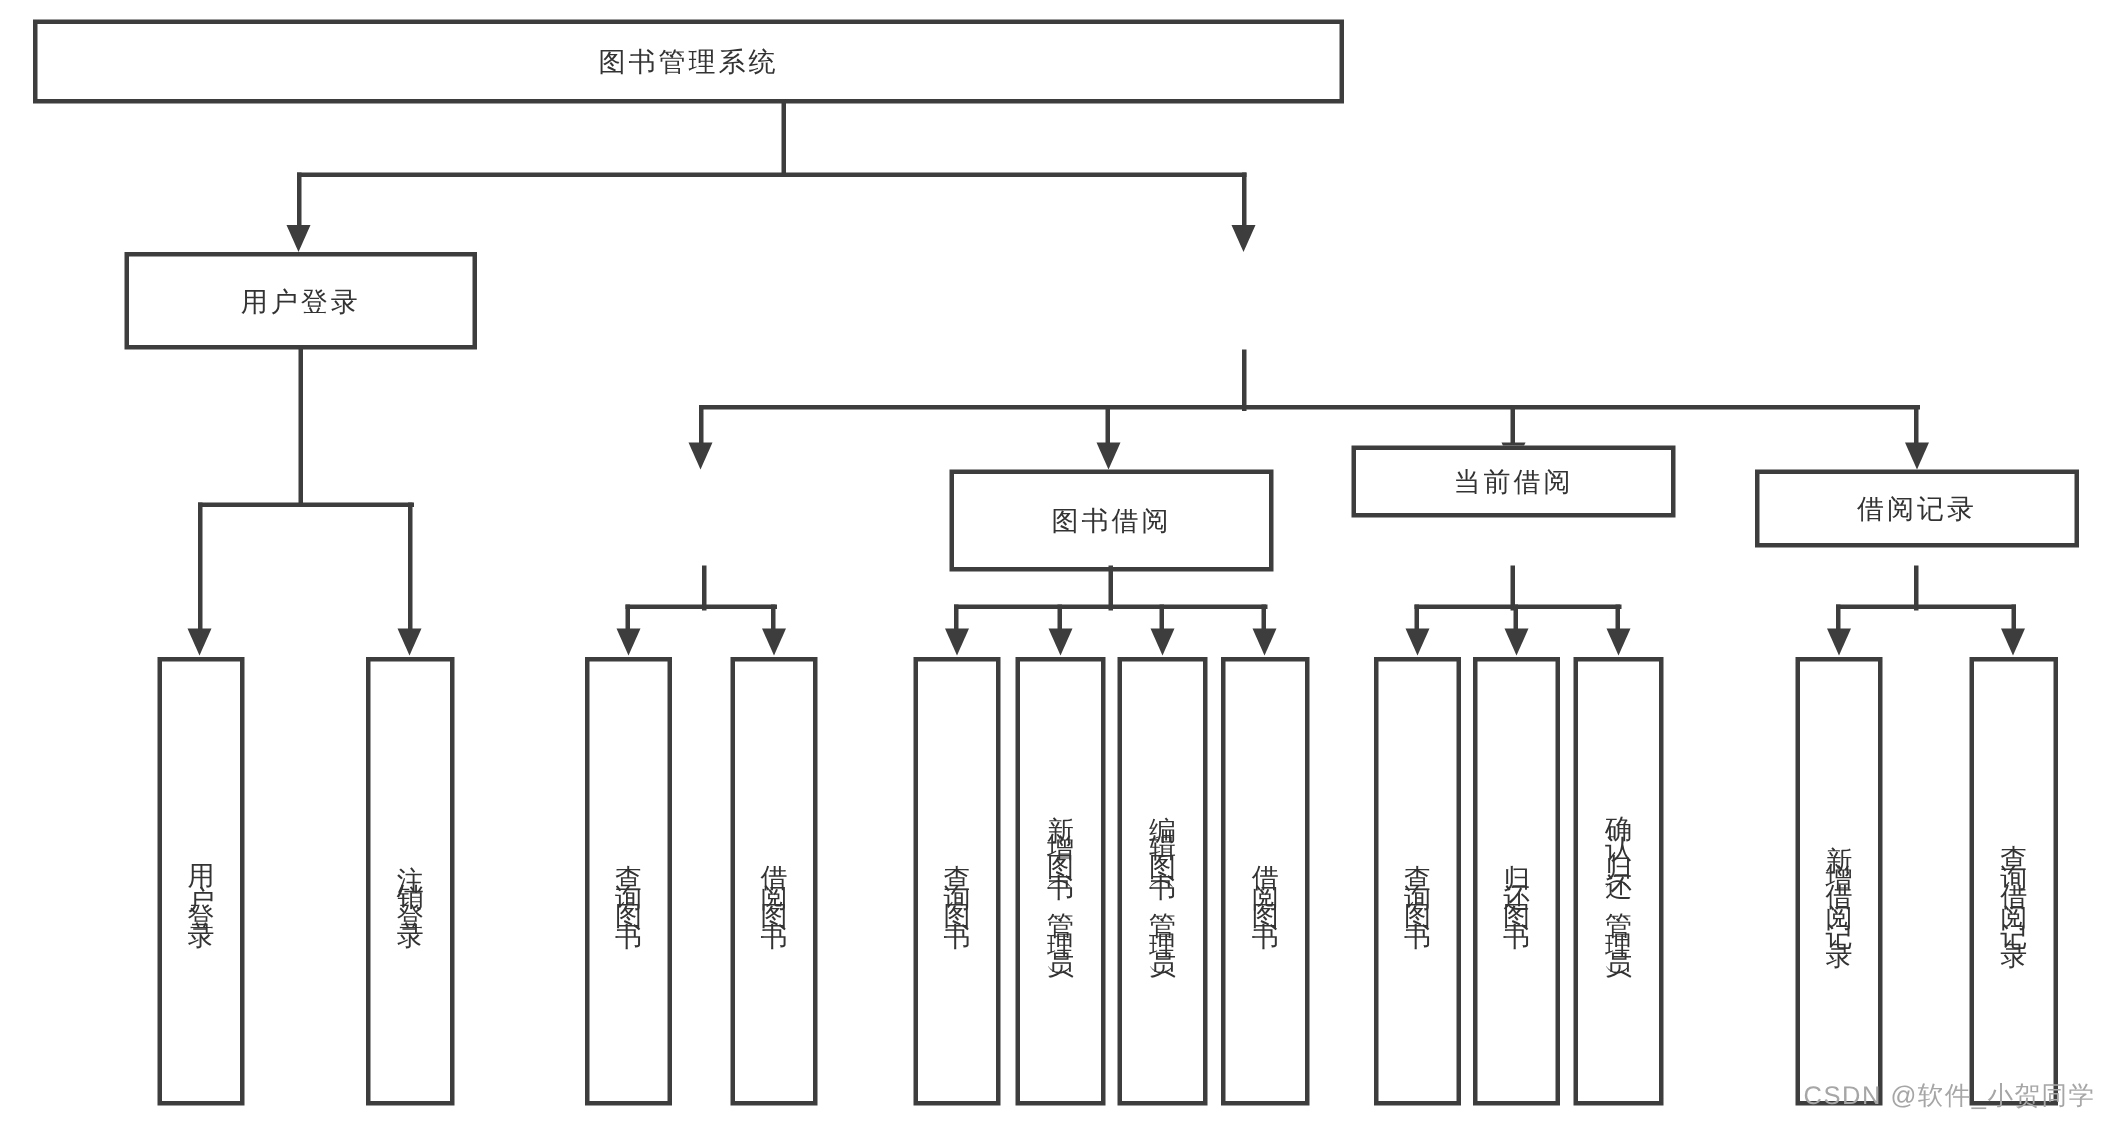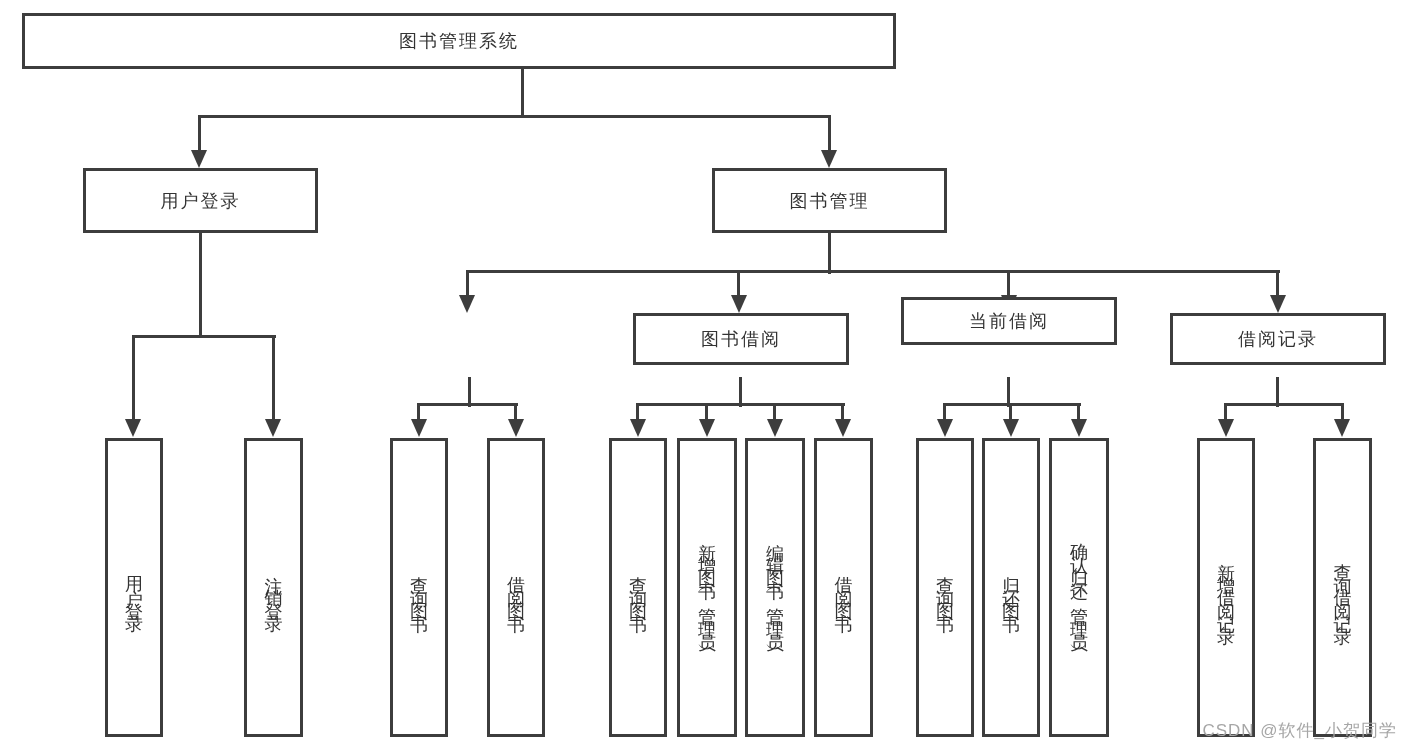--- a/index.html
+++ b/index.html
@@ -34,43 +34,40 @@
   <div class="ln" style="left:521px;top:68px;width:3px;height:50px"></div>
   <div class="ln" style="left:198px;top:115px;width:633px;height:3px"></div>
   <div class="ln" style="left:198px;top:115px;width:3px;height:40px"></div>
   <div class="ln" style="left:828px;top:115px;width:3px;height:40px"></div>
   <div class="ar" style="left:191px;top:150px"></div>
   <div class="ar" style="left:821px;top:150px"></div>
 
   <div class="box h" style="left:83px;top:168px;width:235px;height:65px">
     <span>用户登录</span>
   </div>
-  <div class="box h" style="left:712px;top:168px;width:235px;height:65px">
-    <span>图书管理</span>
-  </div>
 
   <div class="ln" style="left:199px;top:232px;width:3px;height:106px"></div>
   <div class="ln" style="left:132px;top:335px;width:144px;height:3px"></div>
   <div class="ln" style="left:132px;top:335px;width:3px;height:90px"></div>
   <div class="ln" style="left:272px;top:335px;width:3px;height:90px"></div>
   <div class="ar" style="left:125px;top:419px"></div>
   <div class="ar" style="left:265px;top:419px"></div>
 
   <div class="ln" style="left:828px;top:233px;width:3px;height:41px"></div>
   <div class="ln" style="left:466px;top:270px;width:814px;height:3px"></div>
   <div class="ln" style="left:466px;top:270px;width:3px;height:28px"></div>
   <div class="ln" style="left:737px;top:270px;width:3px;height:28px"></div>
   <div class="ln" style="left:1007px;top:270px;width:3px;height:28px"></div>
   <div class="ln" style="left:1276px;top:270px;width:3px;height:28px"></div>
   <div class="ar" style="left:459px;top:295px"></div>
   <div class="ar" style="left:731px;top:295px"></div>
   <div class="ar" style="left:1001px;top:295px"></div>
   <div class="ar" style="left:1270px;top:295px"></div>
 
-  <div class="box h" style="left:633px;top:313px;width:216px;height:52px">
+  <div class="box h" style="left:633px;top:313px;width:216px;height:68px">
     <span>图书借阅</span>
   </div>
   <div class="box h" style="left:901px;top:297px;width:216px;height:48px">
     <span>当前借阅</span>
   </div>
   <div class="box h" style="left:1170px;top:313px;width:216px;height:52px">
     <span>借阅记录</span>
   </div>
 
   <div class="ln" style="left:468px;top:377px;width:3px;height:30px"></div>

